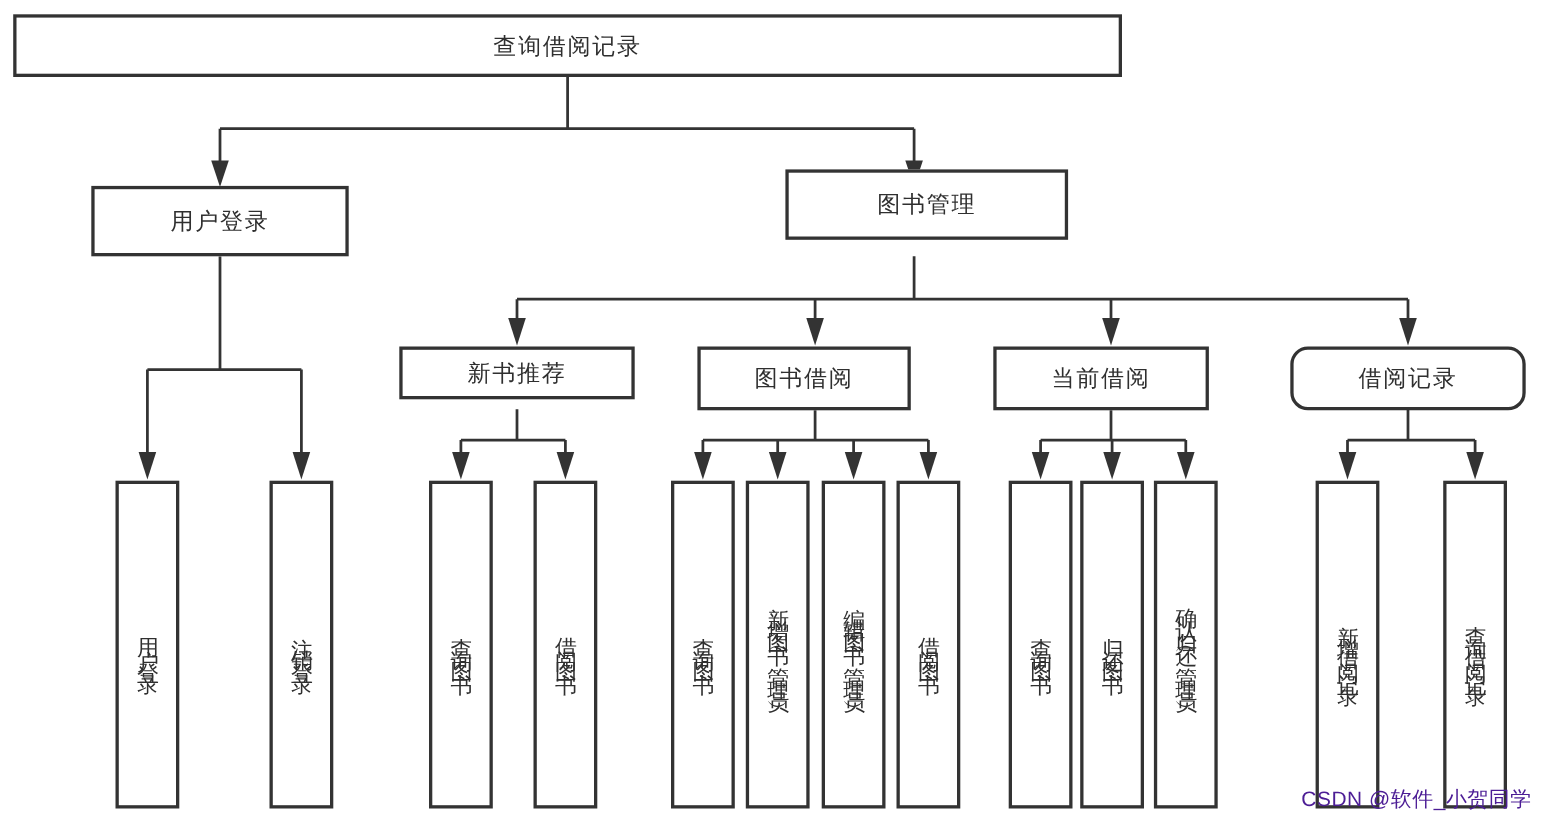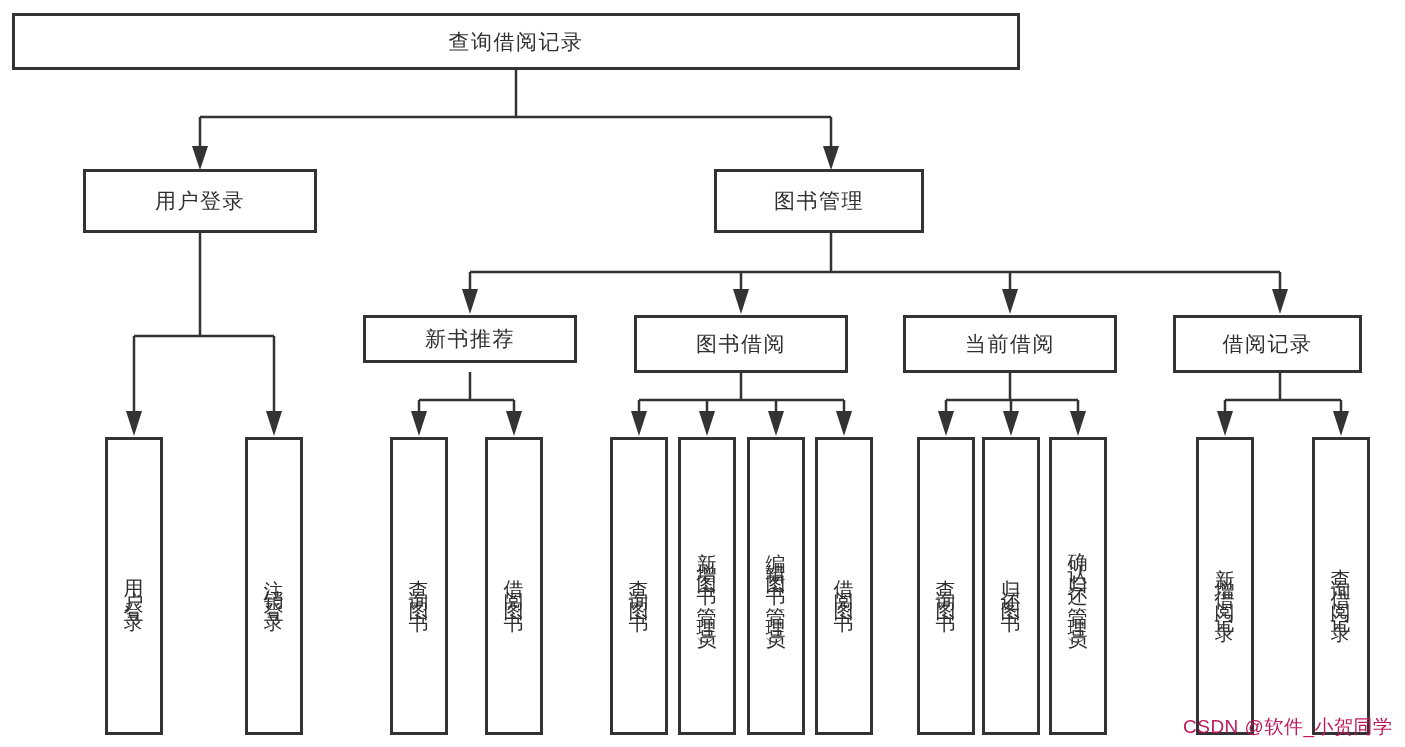--- a/index.html
+++ b/index.html
@@ -63,21 +63,21 @@
     font-size: 20px;
     line-height: 1;
     letter-spacing: 11px;
     color: #2f2f2f;
   }
   .watermark {
     position: absolute;
     left: 1183px;
     top: 714px;
     font-size: 19px;
-    color: #be185d;
+    color: #4c1d95;
     letter-spacing: 0.5px;
     z-index: 3;
     white-space: nowrap;
   }
 </style>
 </head>
 <body>
 
 <div class="stage">
 
@@ -127,26 +127,26 @@
     <g>
       <path d="M1280 372 V400 M1225 400 H1341 M1225 400 V412 M1341 400 V412"></path>
       <polygon points="1217,411 1233,411 1225,436"></polygon>
       <polygon points="1333,411 1349,411 1341,436"></polygon>
     </g>
   </svg>
 
   <div class="hbox" style="left:12px; top:13px; width:1008px; height:57px;">查询借阅记录</div>
 
   <div class="hbox" style="left:83px; top:169px; width:234px; height:64px;">用户登录</div>
-  <div class="hbox" style="left:714px; top:169px; width:210px; height:64px;">图书管理</div>
+  <div class="hbox" style="left:714px; top:154px; width:257px; height:64px;">图书管理</div>
 
   <div class="hbox" style="left:363px; top:315px; width:214px; height:48px;">新书推荐</div>
-  <div class="hbox" style="left:634px; top:315px; width:214px; height:58px;">图书借阅</div>
-  <div class="hbox" style="left:903px; top:315px; width:214px; height:58px;">当前借阅</div>
-  <div class="hbox" style="left:1173px; top:315px; width:189px; height:58px;">借阅记录</div>
+  <div class="hbox" style="left:634px; top:315px; width:194px; height:58px;">图书借阅</div>
+  <div class="hbox" style="left:903px; top:315px; width:196px; height:58px;">当前借阅</div>
+  <div class="hbox" style="left:1173px; top:315px; width:214px; height:58px;border-radius:16px;">借阅记录</div>
 
   <div class="vbox" style="left:105px;">
     <span class="vtext">用户登录</span>
   </div>
   <div class="vbox" style="left:245px;">
     <span class="vtext">注销登录</span>
   </div>
 
   <div class="vbox" style="left:390px;">
     <span class="vtext">查询图书</span>

